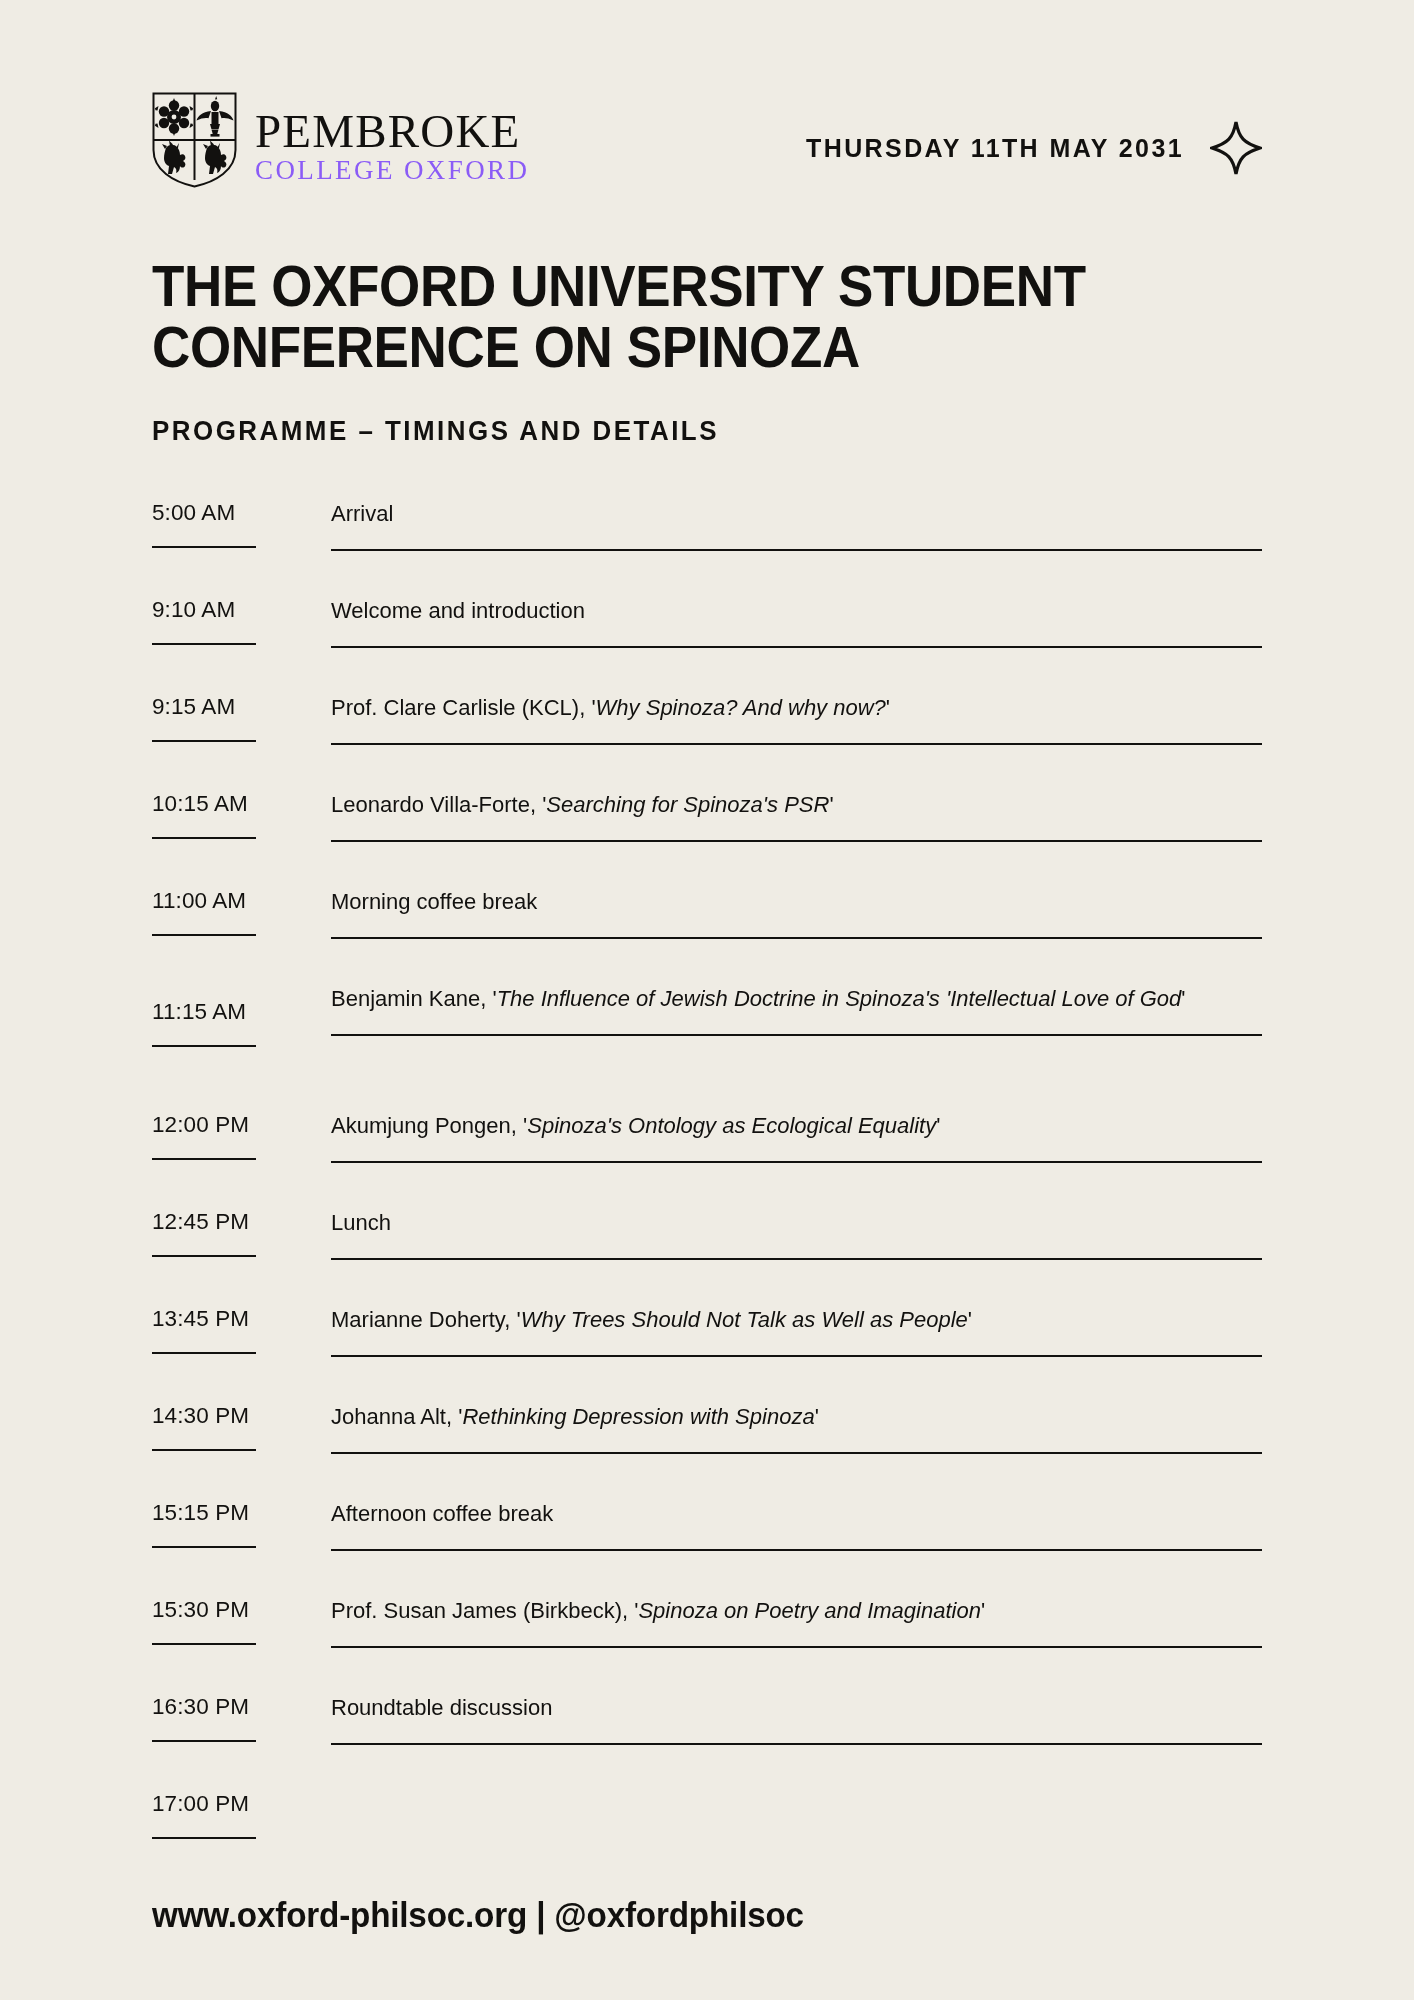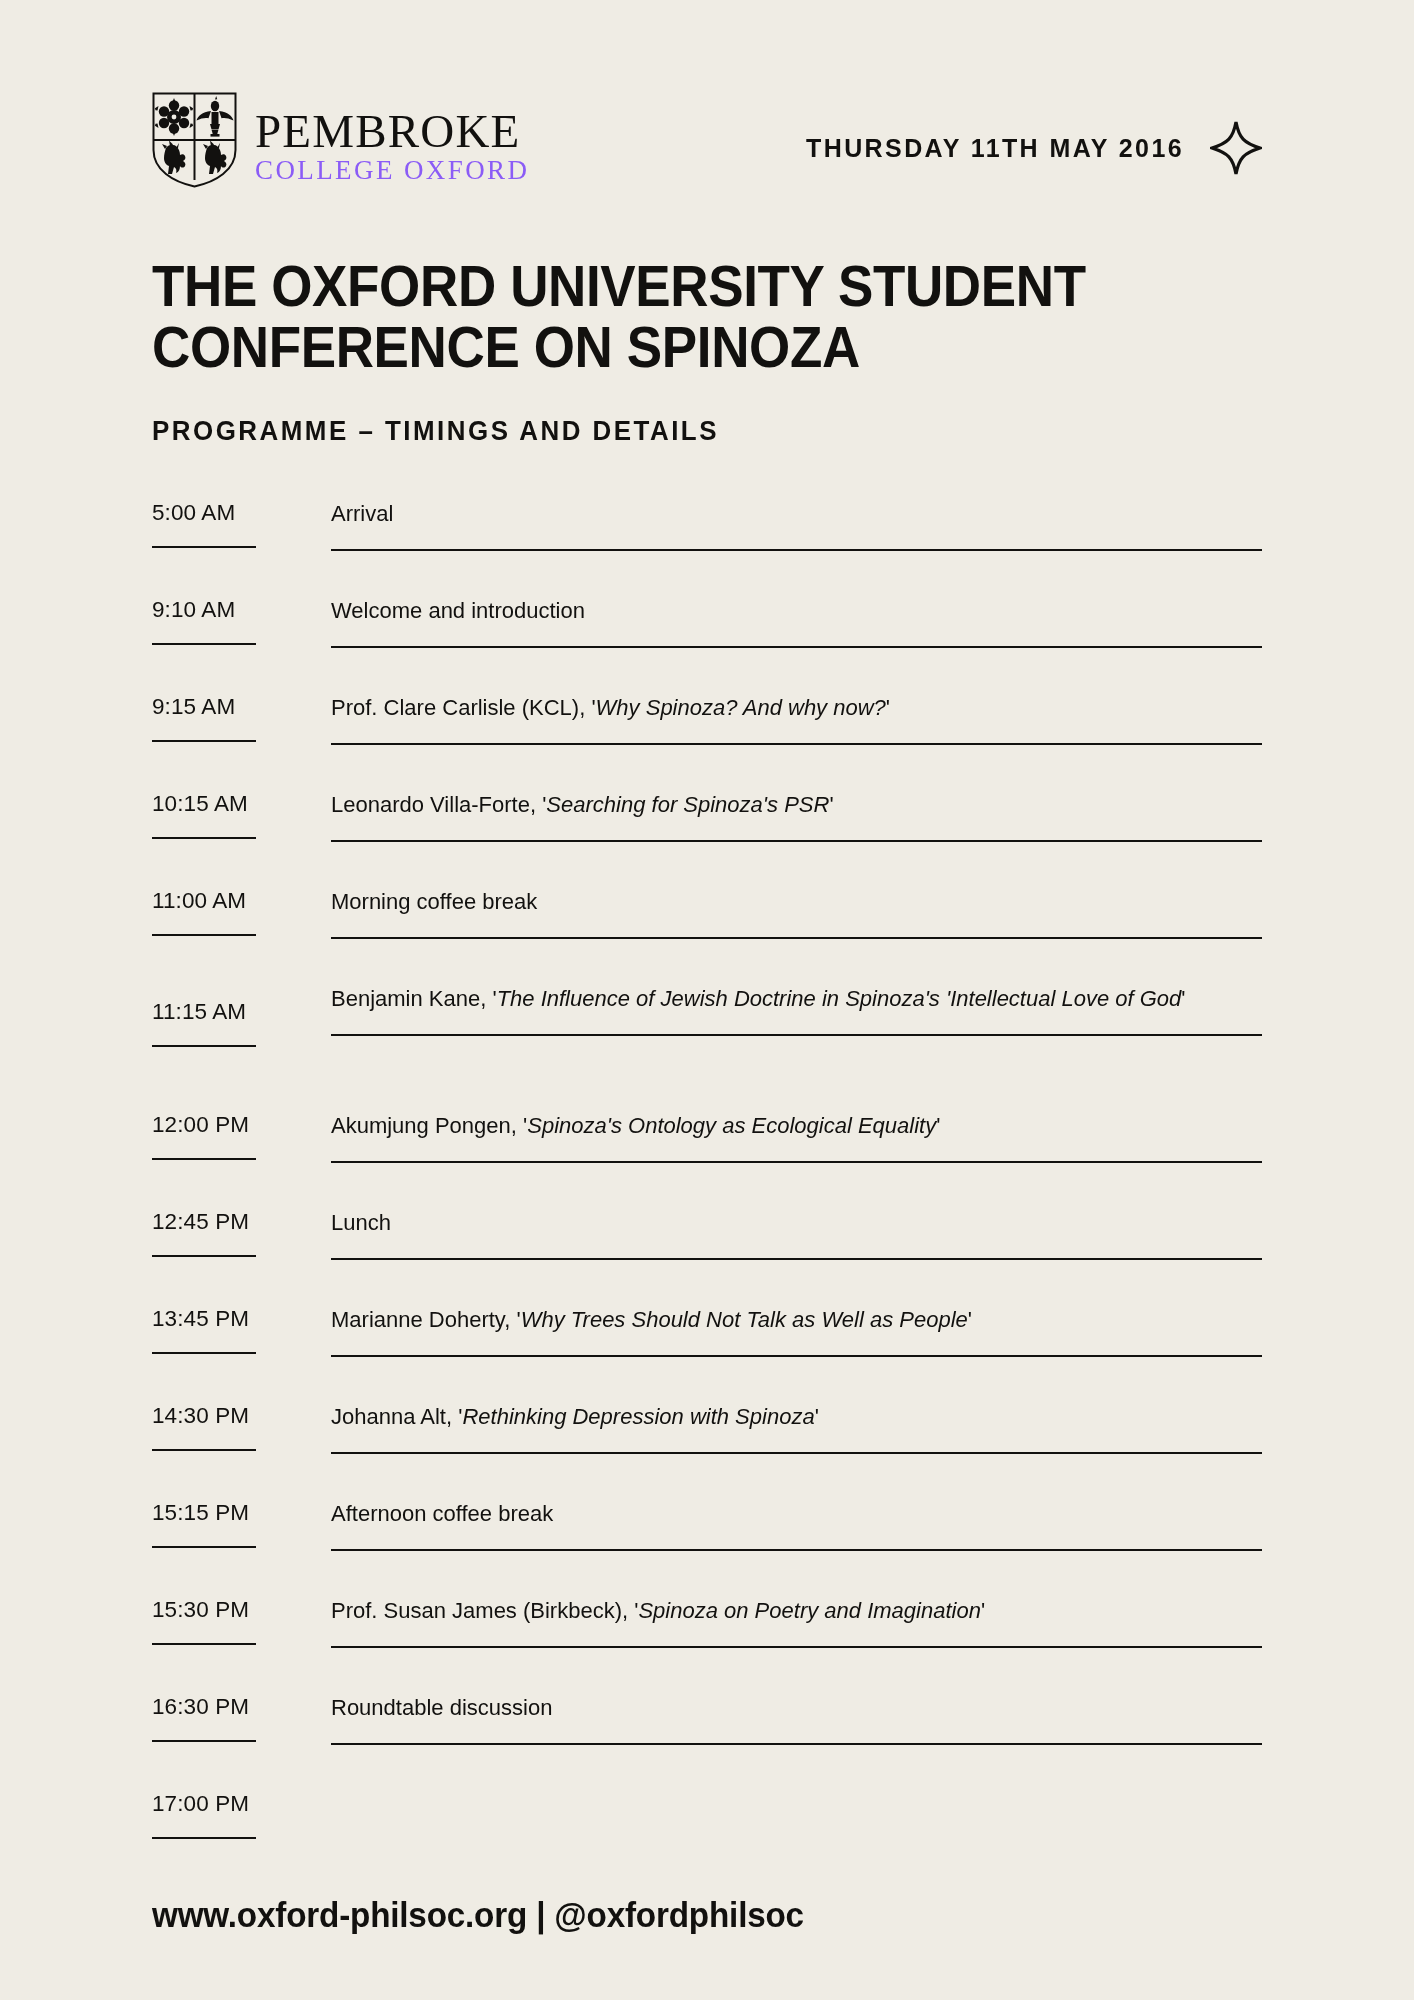--- a/index.html
+++ b/index.html
@@ -224,21 +224,21 @@
           <path d="M65 56 l3 -5 -1 5 z"></path>
         </g>
       </svg>
       <div class="wordmark">
         <div class="wordmark-top">PEMBROKE</div>
         <div class="wordmark-bottom">COLLEGE  OXFORD</div>
       </div>
     </div>
 
     <div class="date-block">
-      <div class="date-text">THURSDAY 11TH MAY 2016</div>
+      <div class="date-text">THURSDAY 11TH MAY 2031</div>
       <svg class="sparkle" viewBox="0 0 52 56">
         <path d="M26 2 C29 18 34 23 50 28 C34 33 29 38 26 54 C23 38 18 33 2 28 C18 23 23 18 26 2 Z" fill="none" stroke="#12110f" stroke-width="3.2" stroke-linejoin="miter"></path>
       </svg>
     </div>
   </div>
 
   <h1 class="title">THE OXFORD UNIVERSITY STUDENT CONFERENCE ON SPINOZA</h1>
   <h2 class="subtitle">PROGRAMME – TIMINGS AND DETAILS</h2>
 
   <div class="schedule" id="schedule">

